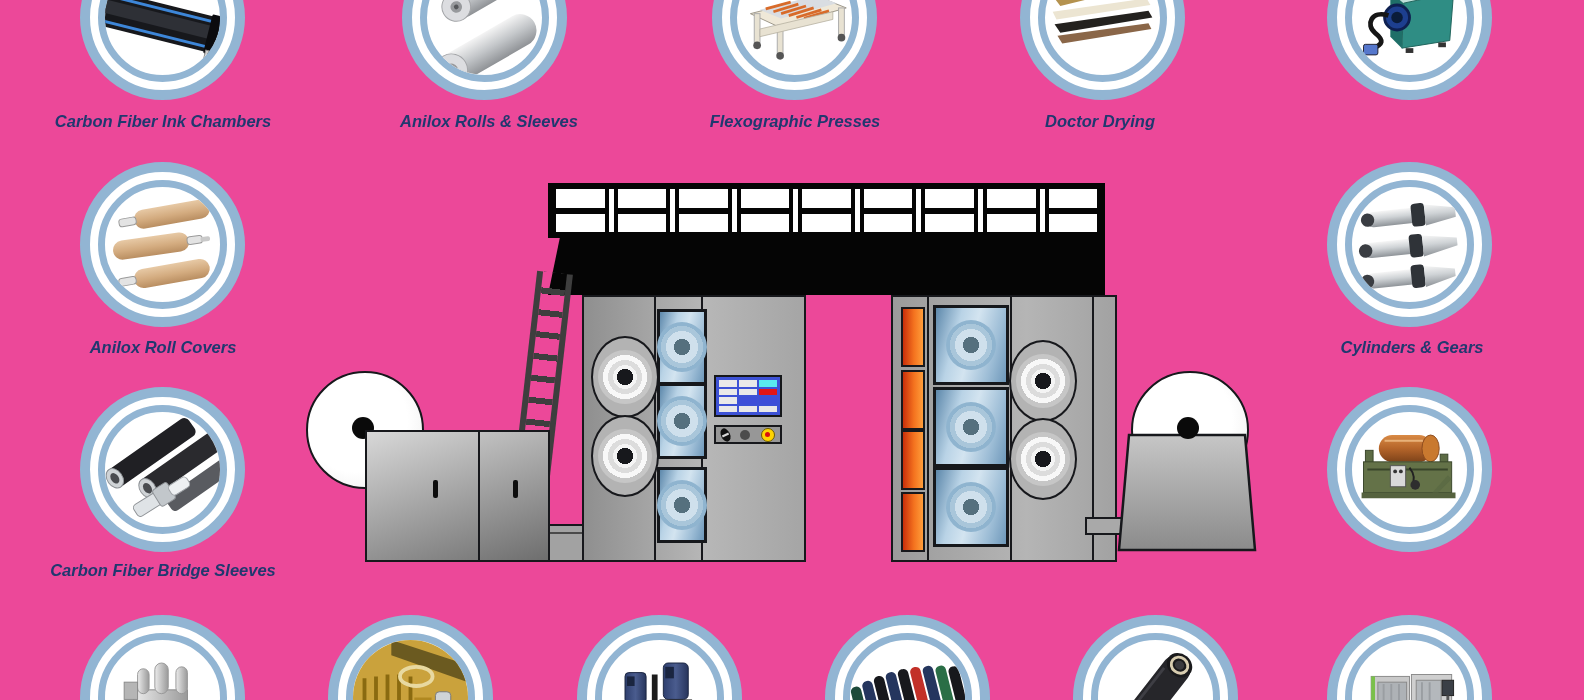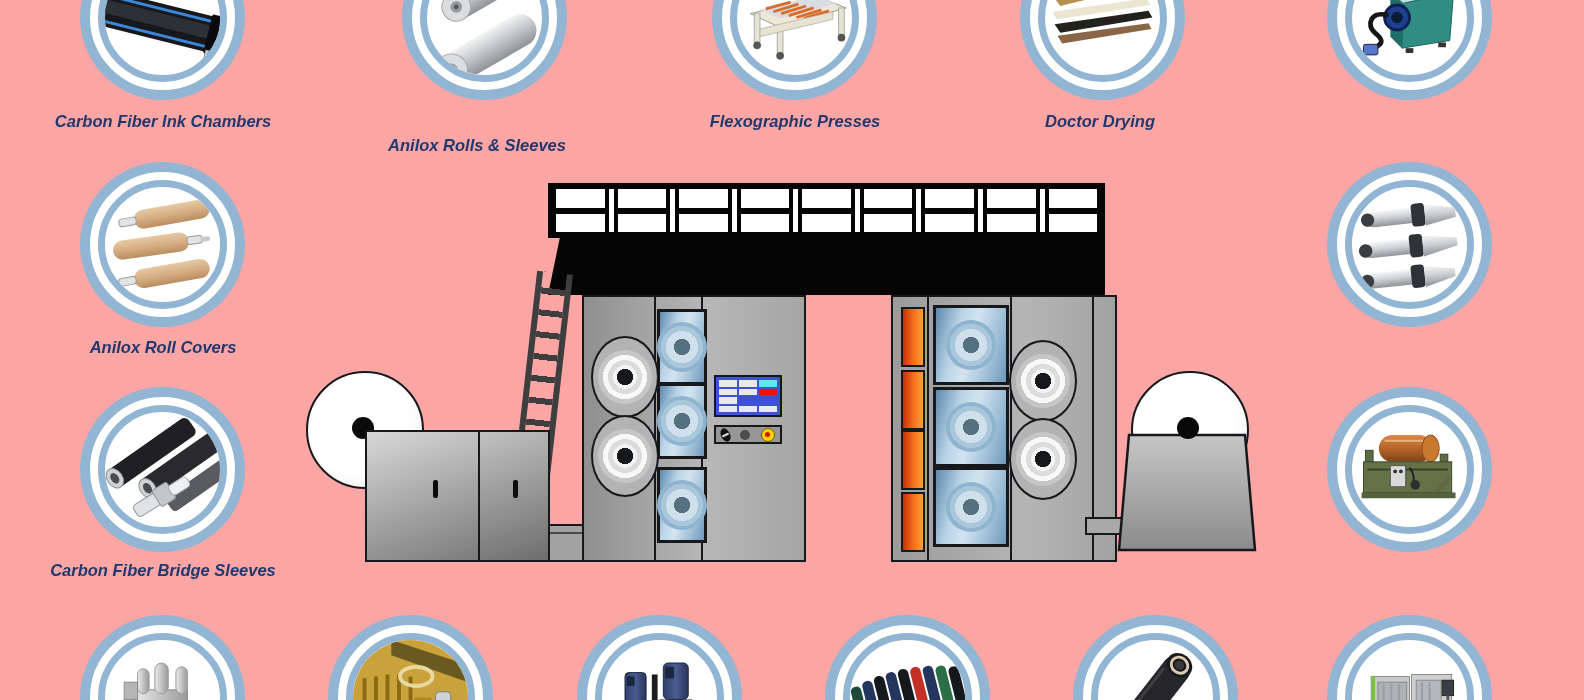--- a/index.html
+++ b/index.html
@@ -1,16 +1,16 @@
 <!DOCTYPE html>
 <html><head>
 <meta charset="utf-8">
 <style>
   html,body{margin:0;padding:0;background:#fff;}
-  #page{position:relative;width:1584px;height:700px;overflow:hidden;background:#fca5a5;
+  #page{position:relative;width:1584px;height:700px;overflow:hidden;background:#ec4899;
         font-family:"Liberation Sans",sans-serif;}
   
   .circle{position:absolute;width:165px;height:165px;border:10px solid #92b5d3;border-radius:50%;
           box-sizing:border-box;background:#fff;}
   .ring2{position:absolute;inset:8px;border:7px solid #92b5d3;border-radius:50%;background:#fff;overflow:hidden;}
   .ring2 svg{position:absolute;inset:0;width:100%;height:100%;}
   .cat-label{position:absolute;width:340px;text-align:center;font-style:italic;font-weight:bold;
              font-size:16.5px;color:#21386f;letter-spacing:0px;}
   
   .abs{position:absolute;box-sizing:border-box;}
@@ -225,21 +225,21 @@
       </g>
       <g transform="rotate(-30 60 95)">
         <rect x="10" y="78" width="110" height="34" rx="17" fill="url(#sil)"></rect>
         <circle cx="20" cy="95" r="17" fill="#dcdde0" stroke="#a3a5a8"></circle>
             <circle cx="20" cy="95" r="7" fill="#97999c"></circle>
             <circle cx="20" cy="95" r="3" fill="#55575a"></circle>
       </g>
         </svg>
       </div>
   </div>
-  <div class="cat-label" style="left:307px;top:112px;margin-top:24px;">Anilox Rolls &amp; Sleeves</div>
+  <div class="cat-label" style="left:319px;top:112px;">Anilox Rolls &amp; Sleeves</div>
 
   <div class="circle" style="left:712px;top:-65px;">
     <div class="ring2">
         <svg viewBox="0 0 120 120">
       <polygon points="14,56 84,38 114,50 44,70" fill="#efe8d8" stroke="#9a9486" stroke-width="1"></polygon>
       <polygon points="24,52 82,37 104,45 46,61" fill="#d9dde2"></polygon>
       <g stroke="#d86b2a" stroke-width="3">
         <line x1="30" y1="51" x2="56" y2="44"></line>
             <line x1="38" y1="54" x2="64" y2="46"></line>
         <line x1="46" y1="56" x2="72" y2="48"></line>
@@ -341,20 +341,21 @@
       </g>
       <g transform="rotate(-6 60 94)">
         <rect x="14" y="86" width="64" height="16" rx="8" fill="url(#chr)"></rect>
         <rect x="62" y="82" width="14" height="24" rx="4" fill="#2f3338"></rect>
         <polygon points="76,84 108,90 108,98 76,106" fill="url(#chr)"></polygon>
         <circle cx="16" cy="94" r="7" fill="#3a3d42"></circle>
       </g>
         </svg>
       </div>
   </div>
+  <div class="cat-label" style="left:1242px;top:338px;">Cylinders &amp; Gears</div>
 
   <div class="circle" style="left:80px;top:387px;">
     <div class="ring2">
         <svg viewBox="0 0 120 120">
       <g transform="rotate(-35 60 60)">
         <rect x="8" y="28" width="104" height="22" rx="6" fill="#202024"></rect>
         <ellipse cx="14" cy="39" rx="8" ry="11" fill="#cfd3d6" stroke="#8e9296"></ellipse>
         <ellipse cx="14" cy="39" rx="4" ry="6" fill="#4a4c50"></ellipse>
         <rect x="30" y="56" width="104" height="22" rx="6" fill="#2a2a2e"></rect>
         <ellipse cx="36" cy="67" rx="8" ry="11" fill="#cfd3d6" stroke="#8e9296"></ellipse>

